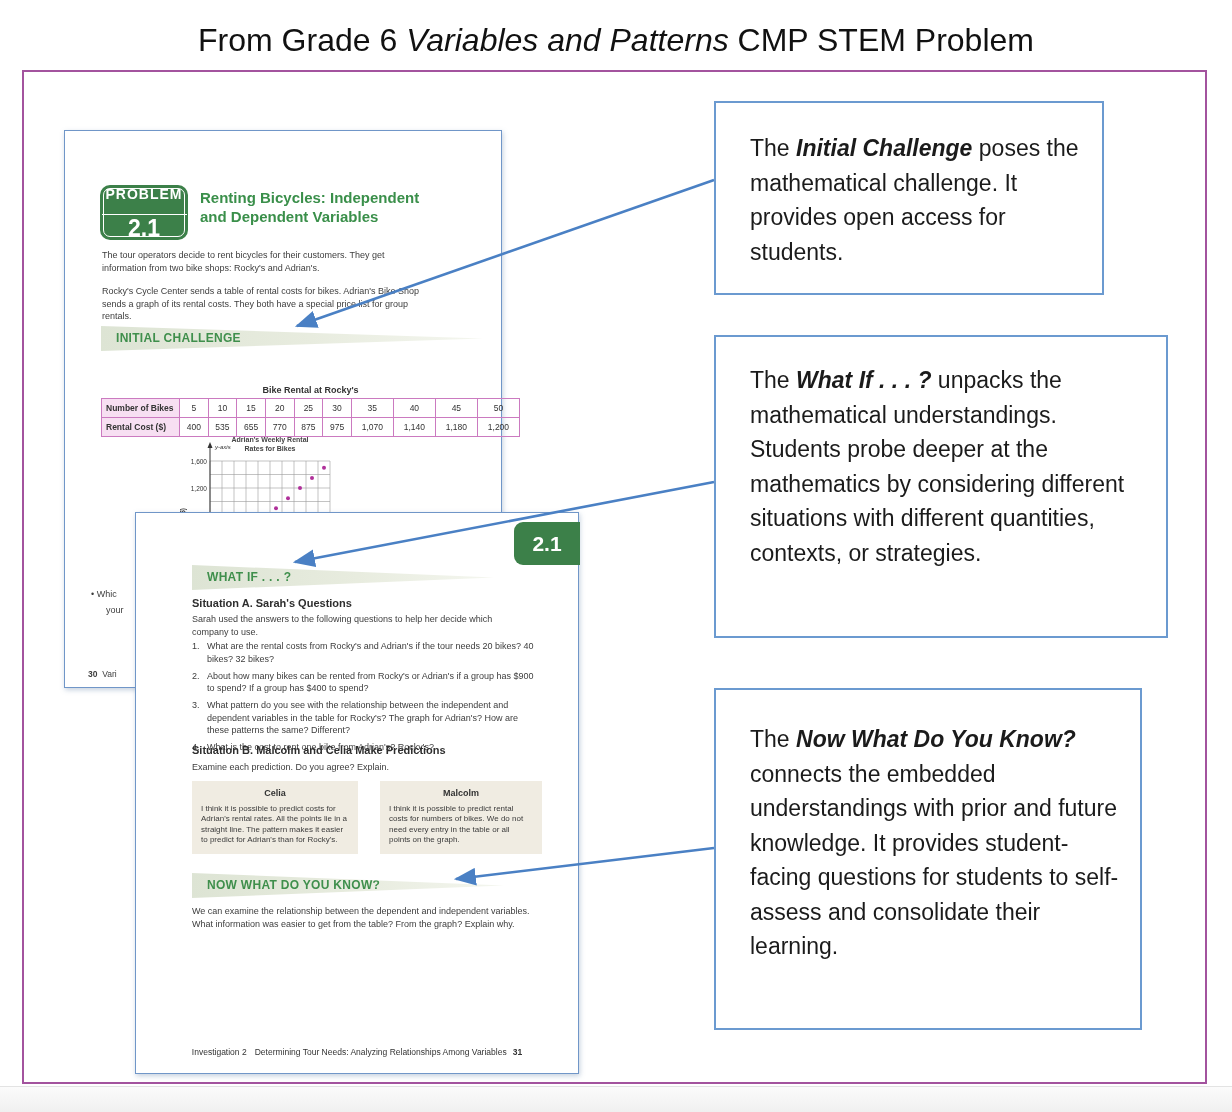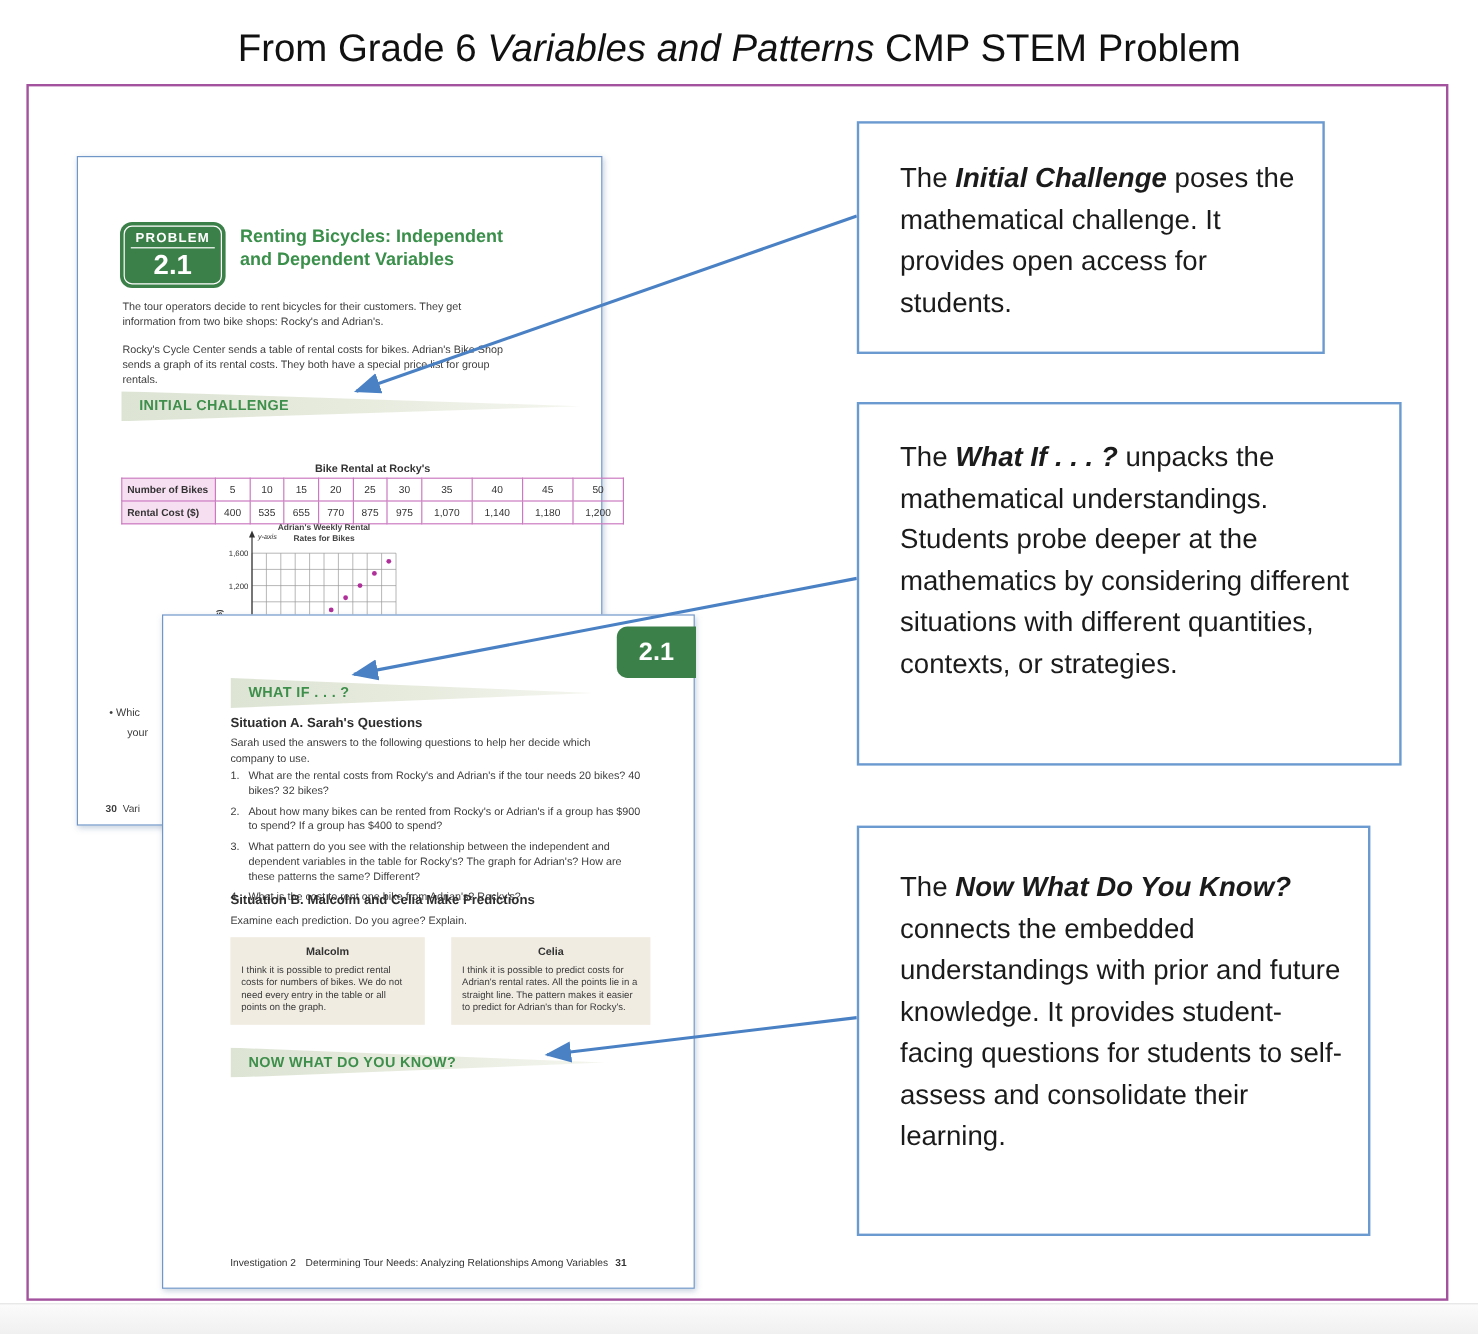--- a/index.html
+++ b/index.html
@@ -19,22 +19,22 @@
   #page1 { left: 40px; top: 58px; width: 438px; height: 558px; z-index: 1; }
   #page2 { left: 111px; top: 440px; width: 444px; height: 562px; z-index: 3; }
 
   .body-txt { font-size: 9px; line-height: 12.5px; color: #3d3d3d; position: absolute; }
 
   
   .badge { position: absolute; left: 35px; top: 54px; width: 88px; height: 55px;
     background: #3c8049; border-radius: 10px; padding: 3px; }
   .badge-inner { border: 1.2px solid #fff; border-radius: 7px; height: 100%;
     display: flex; flex-direction: column; align-items: center; justify-content: center; }
-  .badge-kicker { color: #fff; font-weight: bold; font-size: 11px; letter-spacing: 1px;
-    border-bottom: 1.2px solid #fff; padding: 1px 4px 1px; }
+  .badge-kicker { color: #fff; font-weight: bold; font-size: 14px; letter-spacing: 1px;
+    border-bottom: 1.2px solid #fff; padding: 1px 4px 12px; }
   .badge-num { color: #fff; font-weight: bold; font-size: 23px; line-height: 26px; }
 
   .p1-heading { position: absolute; left: 135px; top: 57px; font-size: 15px;
     font-weight: bold; color: #3a8f4a; line-height: 19px; }
 
   .banner { position: absolute; height: 25px;
     background: linear-gradient(to right, #dde4d4 0%, #e8ecdf 55%, #f4f6ef 100%);
     clip-path: polygon(0 0, 100% 50%, 0 100%); }
   .banner span { display: inline-block; padding-left: 15px; line-height: 25px;
     font-size: 12px; font-weight: bold; letter-spacing: .3px; color: #3f8f4c; }
@@ -219,33 +219,34 @@
       <div class="q">
         <span class="qn">4.</span>
         <span class="qt">What is the cost to rent one bike from Adrian's? Rocky's?</span>
       </div>
     </div>
 
     <div class="sec-head" style="left:56px; top:231px;">Situation B. Malcolm and Celia Make Predictions</div>
     <div class="body-txt" style="left:56px; top:248px; width:336px;">Examine each prediction. Do you agree? Explain.</div>
 
     <div class="pred-row">
+      <div class="pred-card" style="width:166px;">
+        <div class="pred-name">Celia</div>
+        <div>I think it is possible to predict costs for Adrian's rental rates. All the points lie in a straight line. The pattern makes it easier to predict for Adrian's than for Rocky's.</div>
+      </div>
       <div class="pred-card" style="width:162px;">
         <div class="pred-name">Malcolm</div>
         <div>I think it is possible to predict rental costs for numbers of bikes. We do not need every entry in the table or all points on the graph.</div>
       </div>
-      <div class="pred-card" style="width:166px;">
-        <div class="pred-name">Celia</div>
-        <div>I think it is possible to predict costs for Adrian's rental rates. All the points lie in a straight line. The pattern makes it easier to predict for Adrian's than for Rocky's.</div>
-      </div>
     </div>
 
     <div class="banner" style="left:56px; top:360px; width:312px;">
       <span>NOW WHAT DO YOU KNOW?</span>
     </div>
+    <div class="body-txt" style="left:56px; top:392px; width:348px;">We can examine the relationship between the dependent and independent variables. What information was easier to get from the table? From the graph? Explain why.</div>
 
     <div class="p2-footer"><span class="inv">Investigation 2</span><span>Determining Tour Needs: Analyzing Relationships Among Variables</span><span class="pg">31</span></div>
   </div>
 
   <svg class="arrows" viewBox="0 0 1185 1014">
     <defs>
       <marker id="ah" viewBox="0 0 10 8" refX="9" refY="4" markerWidth="8.5" markerHeight="7" orient="auto">
         <path d="M0,0 L10,4 L0,8 Z" fill="#4a80c4"></path>
       </marker>
     </defs>

